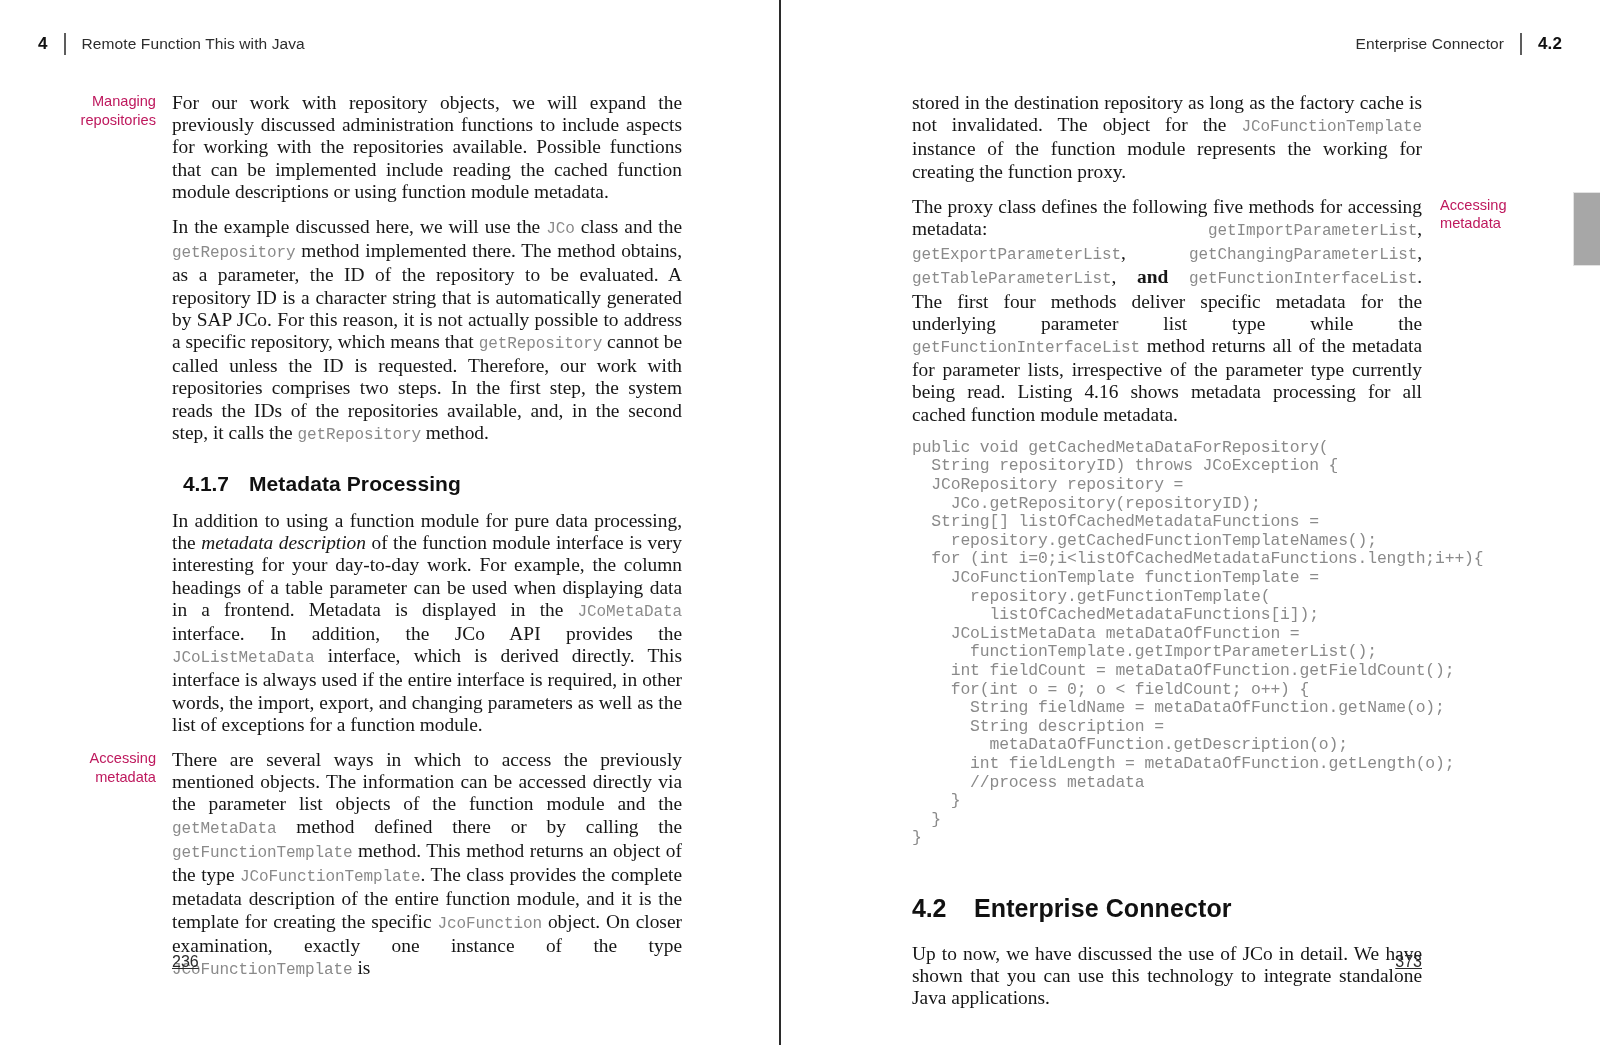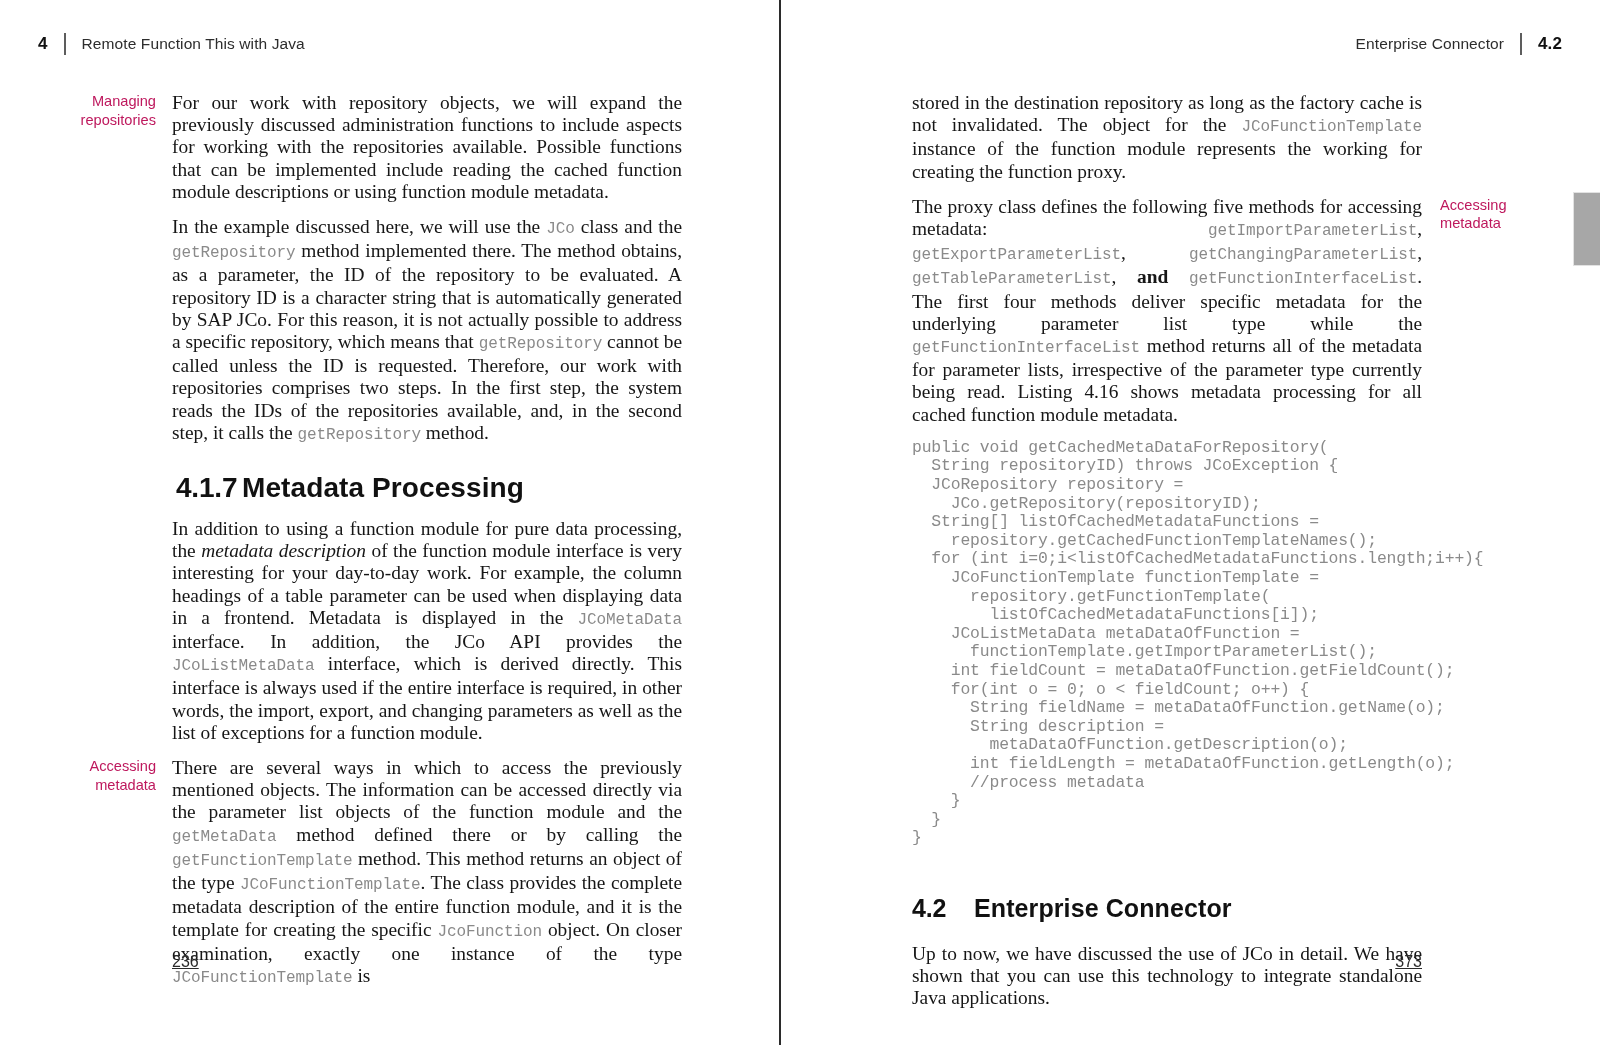--- a/index.html
+++ b/index.html
@@ -118,24 +118,24 @@
     font-size: 14.6px;
     line-height: 18.5px;
     color: #be185d;
   }
   .page-left .marginnote  { right: 100%; margin-right: 16px; text-align: right; }
   .page-right .marginnote { left: 100%;  margin-left: 18px;  text-align: left;  }
 
   
   h2.sec {
     font-family: "Liberation Sans", sans-serif;
-    font-size: 28px;
+    font-size: 21px;
     font-weight: bold;
     color: #111;
-    margin: 26px 0 14px 4px;
+    margin: 26px 0 14px 11px;
     display: flex;
     align-items: baseline;
   }
   h2.sec .num   { width: 66px; flex: none; letter-spacing: -0.2px; }
   h2.sec .label { letter-spacing: 0.1px; text-align: right; }
 
   h2.sec.big {
     font-size: 25px;
     margin: 46px 0 20px 0;
   }

